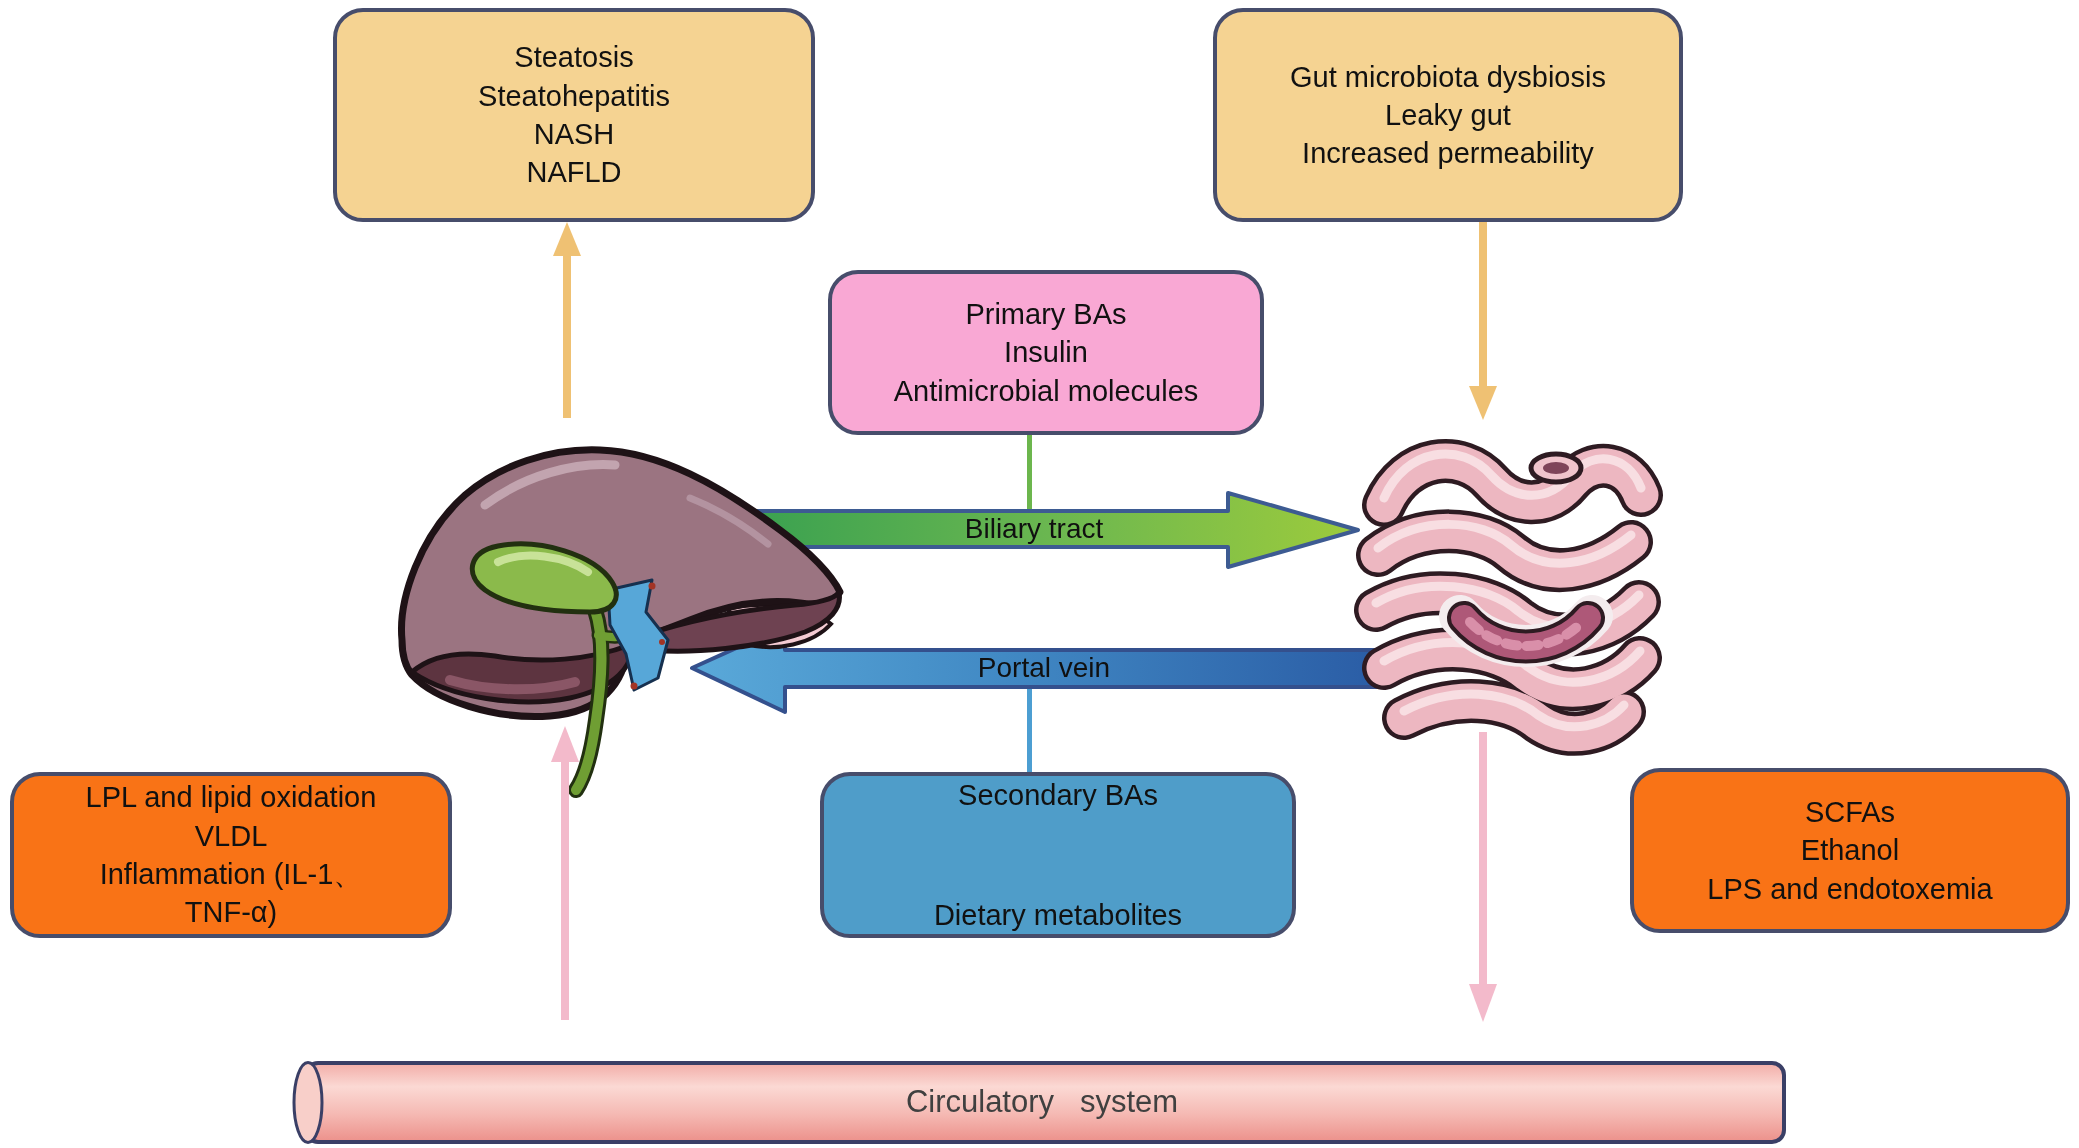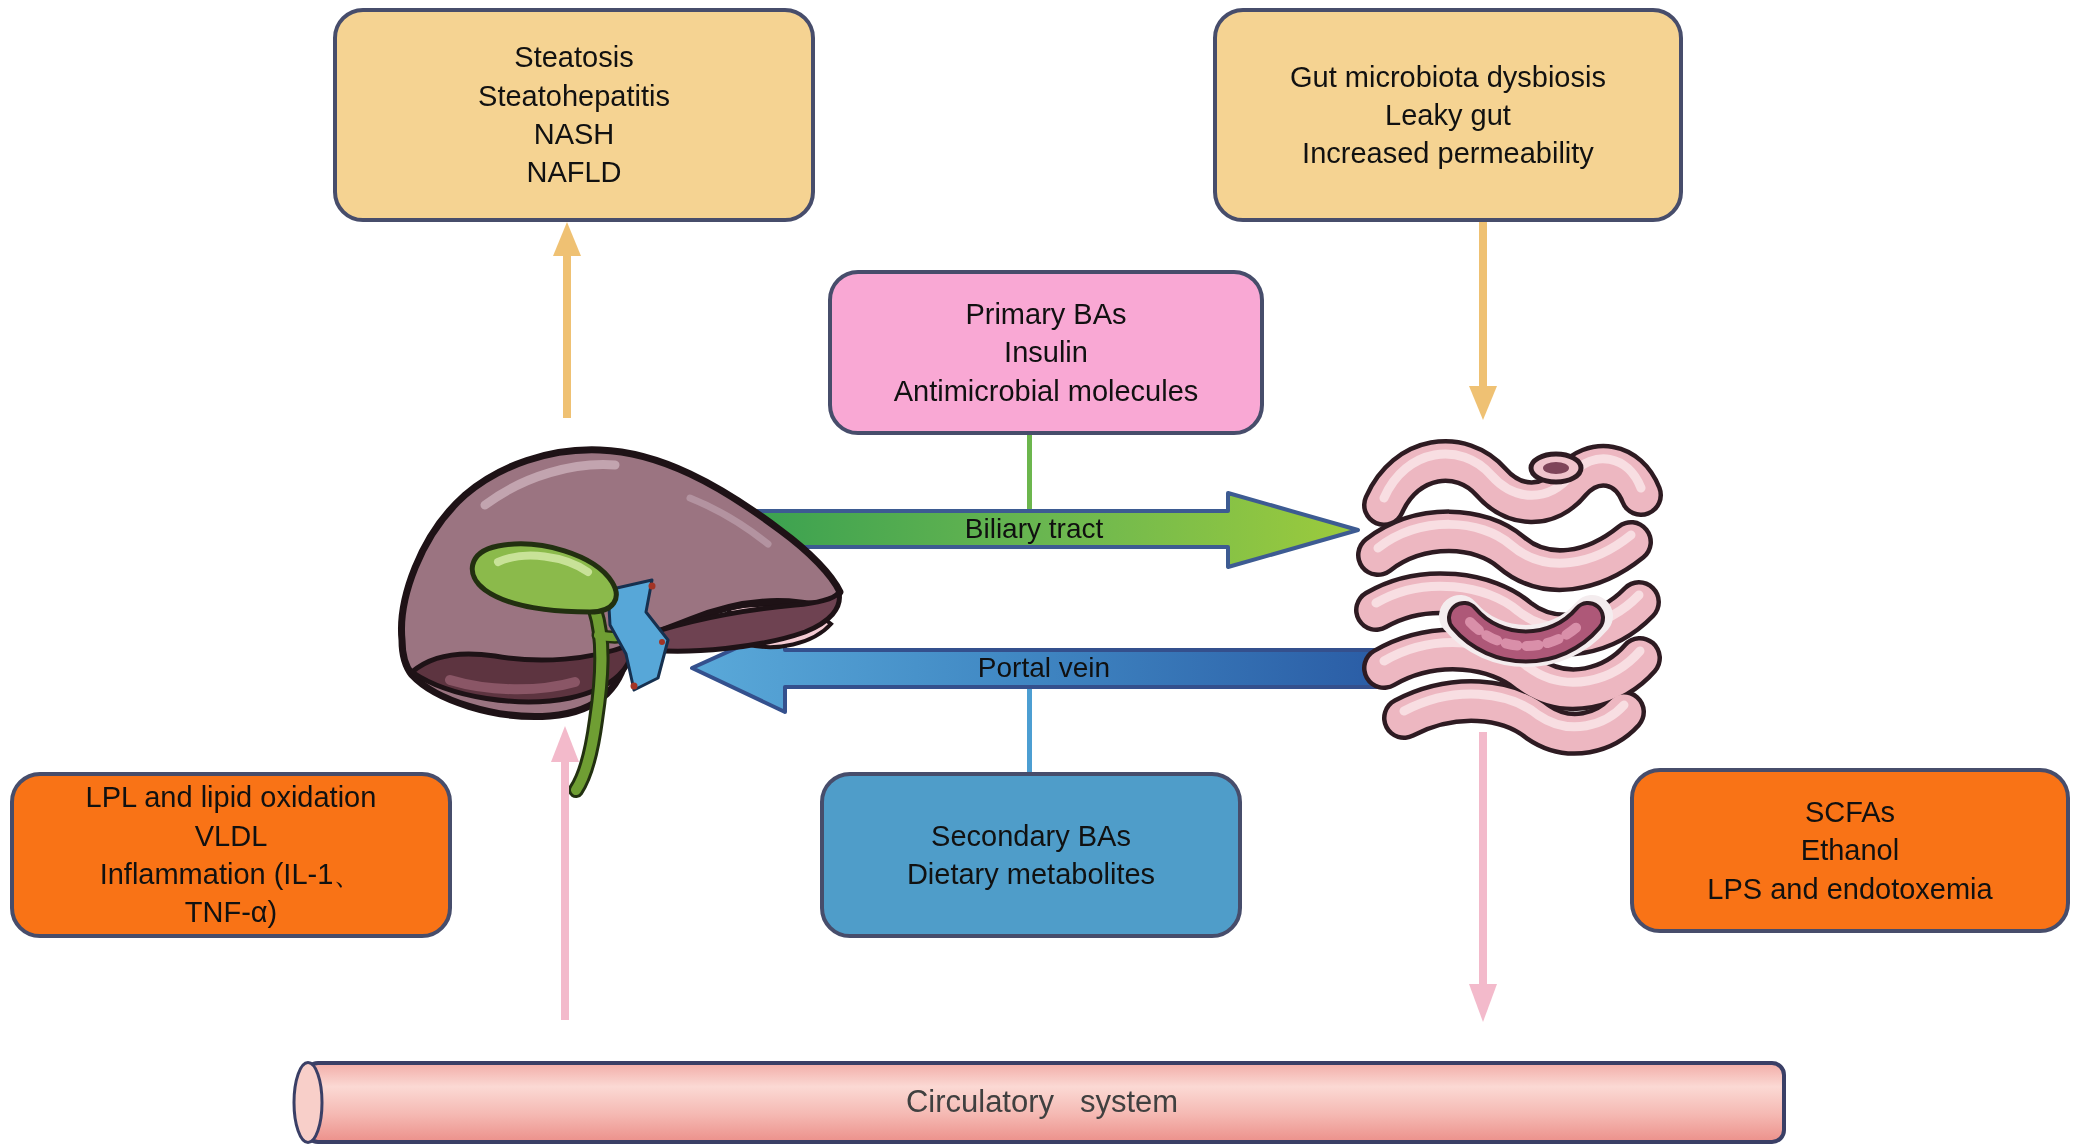--- a/index.html
+++ b/index.html
@@ -174,21 +174,21 @@
     <div>Leaky gut</div>
     <div>Increased permeability</div>
   </div>
 
   <div class="box green" style="left:828px;top:270px;width:436px;height:165px;">
     <div>Primary BAs</div>
     <div>Insulin</div>
     <div>Antimicrobial molecules</div>
   </div>
 
-  <div class="box blue" style="left:820px;top:772px;width:422px;height:166px;">
+  <div class="box blue" style="left:820px;top:772px;width:476px;height:166px;justify-content:space-between;">
     <div>Secondary BAs</div>
     <div>Dietary metabolites</div>
   </div>
 
   <div class="box lavender" style="left:10px;top:772px;width:442px;height:166px;">
     <div>LPL and lipid oxidation</div>
     <div>VLDL</div>
     <div>Inflammation (IL-1、</div>
     <div>TNF-α)</div>
   </div>

